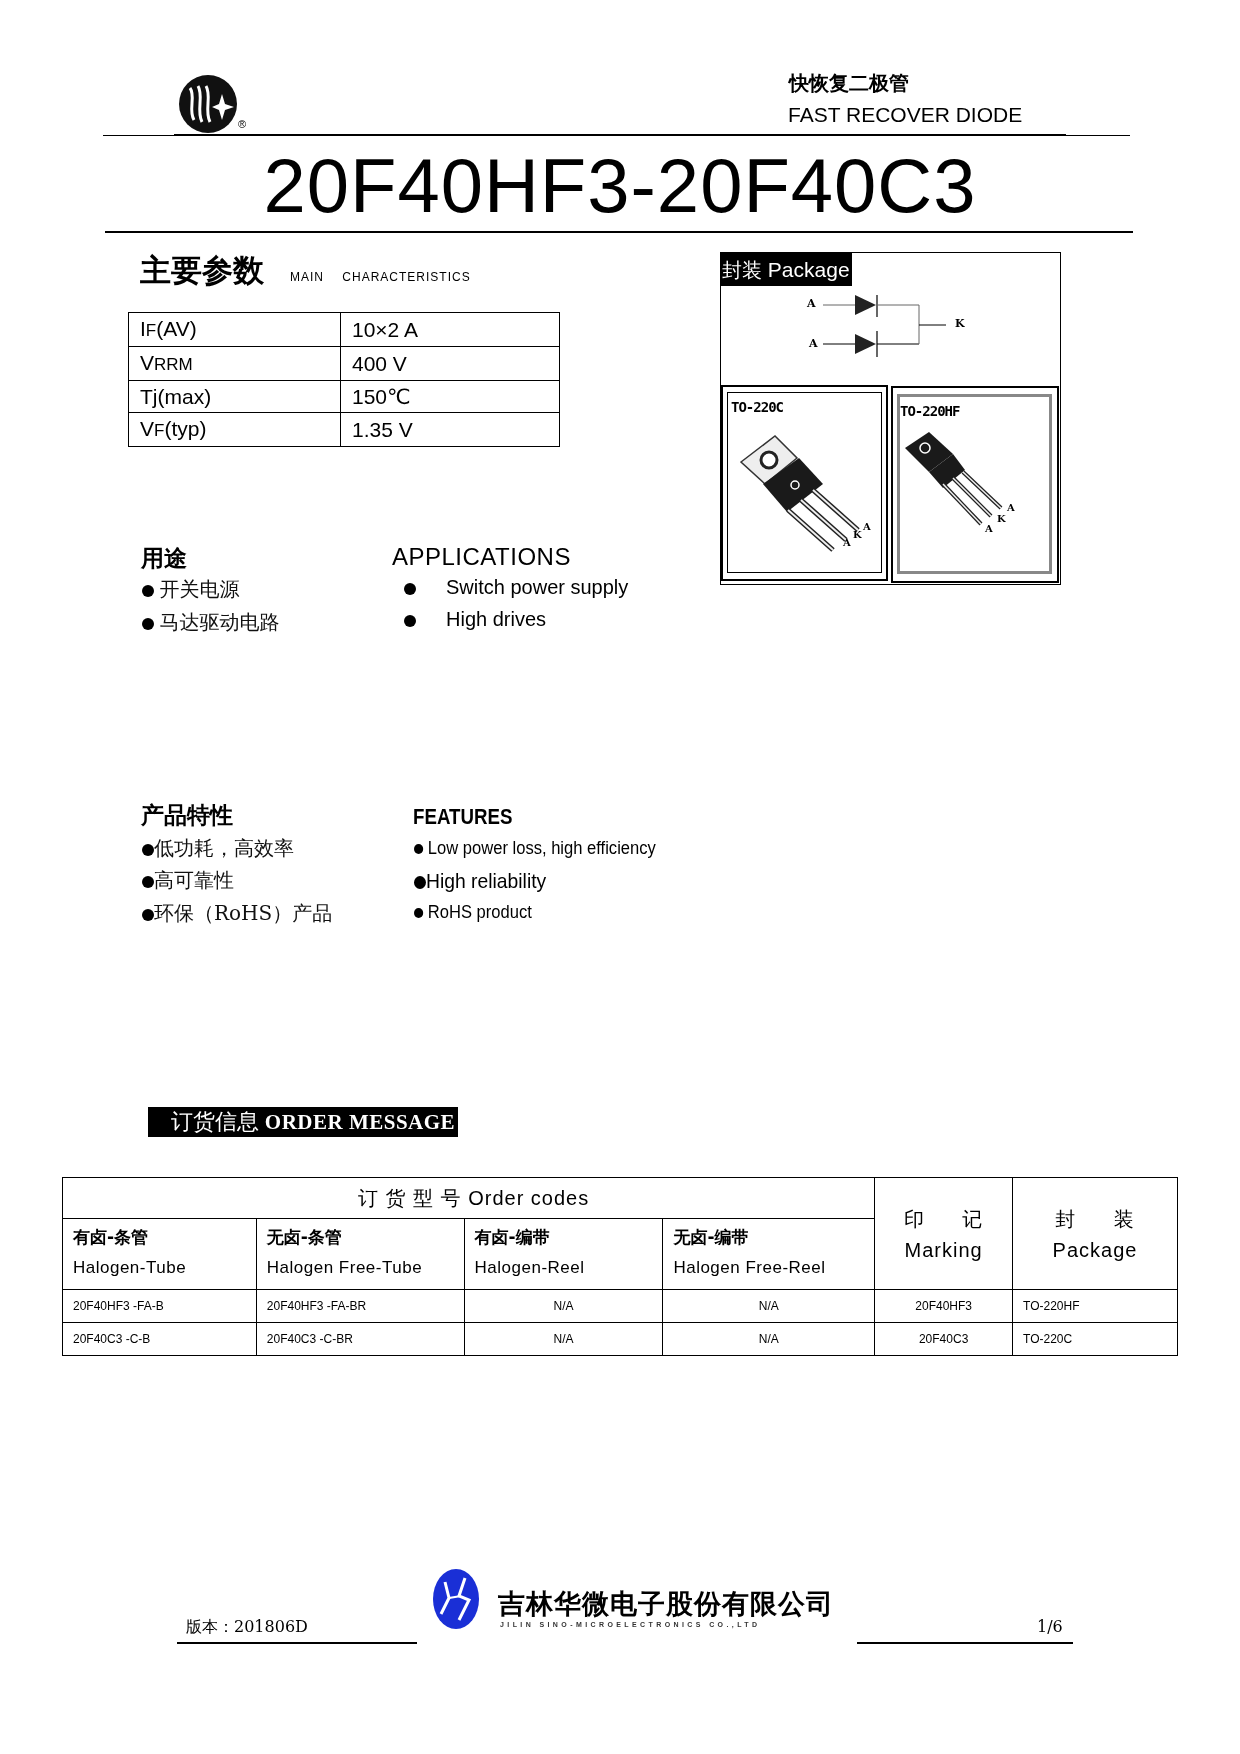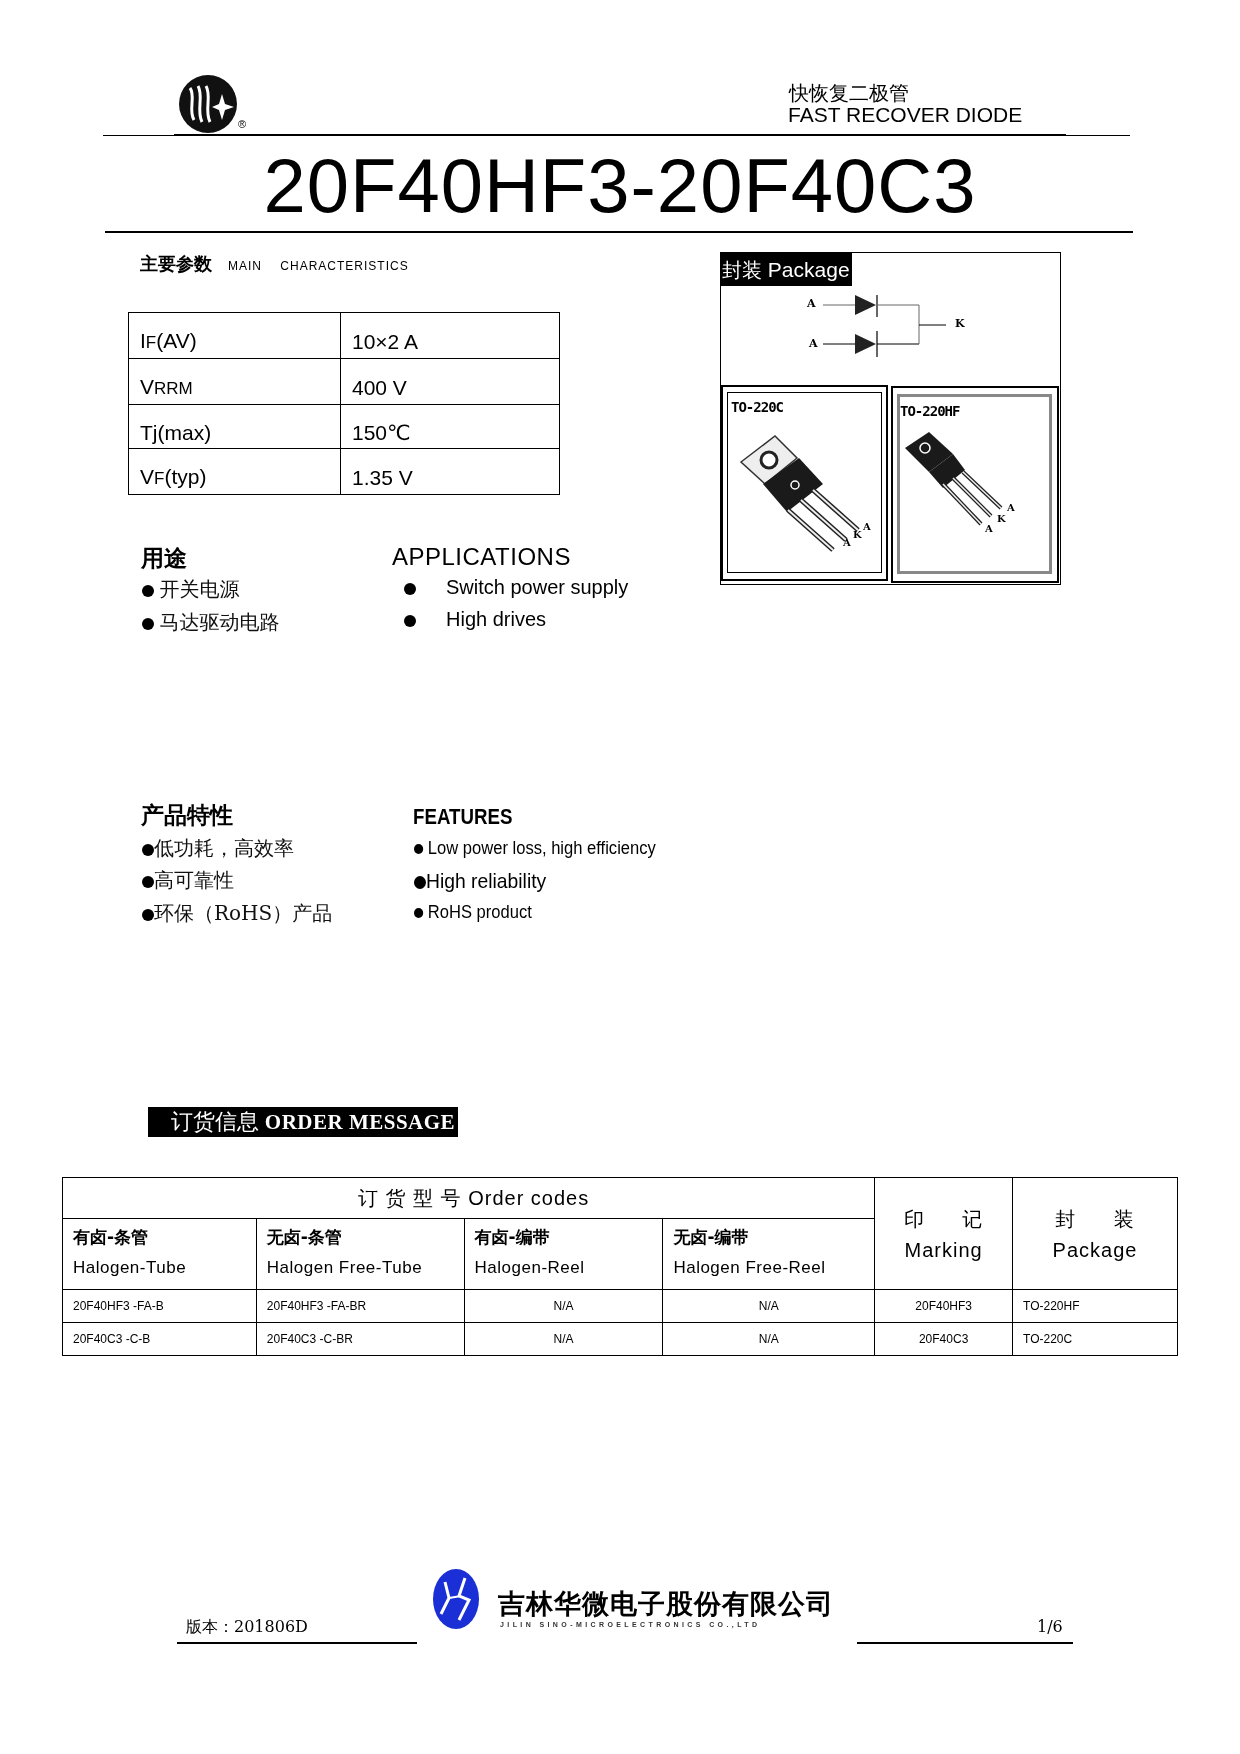--- a/index.html
+++ b/index.html
@@ -7,30 +7,30 @@
     width: 1240px; height: 1754px; position: relative; background: #ffffff;
     font-family: "Liberation Sans", "DejaVu Sans", sans-serif; color: #000;
     overflow: hidden;
   }
   .abs { position: absolute; }
   .hline { position: absolute; background: #000; }
 
   
   #logo { left: 178px; top: 74px; width: 60px; height: 60px; }
   #reg { left: 238px; top: 118px; font-size: 11px; }
-  #cn-type { left: 789px; top: 80px; font-size: 20px; font-family: "DejaVu Sans", sans-serif; font-weight: normal; }
+  #cn-type { left: 789px; top: 70px; font-size: 20px; font-family: "DejaVu Sans", sans-serif; font-weight: bold; }
   #en-type { left: 788px; top: 103px; font-size: 21px; }
   #title { left: 0; width: 1240px; top: 142px; text-align: center; font-size: 76px; letter-spacing: 1px; }
 
   
   #mc-head { left: 140px; top: 250px; font-size: 22px; }
-  #mc-head .cn { font-family: "DejaVu Sans", sans-serif; font-weight: bold; font-size: 18px; margin-right: 16px; }
+  #mc-head .cn { font-family: "DejaVu Sans", sans-serif; font-weight: bold; font-size: 31px; margin-right: 26px; }
   #mc-head .en { font-size: 12px; letter-spacing: 1px; word-spacing: 14px; }
   table.spec { position: absolute; left: 128px; top: 312px; border-collapse: collapse; width: 432px; }
-  table.spec td { border: 1.5px solid #000; height: 31px; padding: 12px 0 0 11px; font-size: 21px; line-height: 31px; margin-left: 42px; }
+  table.spec td { border: 1.5px solid #000; height: 31px; padding: 0 0 0 11px; font-size: 21px; line-height: 31px; margin-left: 42px; }
   table.spec td.k { width: 200px; }
   .small-sub { font-size: 17px; }
 
   
   #pkg { left: 720px; top: 252px; width: 341px; height: 333px; border: 1.5px solid #000; box-sizing: border-box; }
   #pkg-label { left: 0; top: 0; background: #000; color: #fff; font-size: 21px; padding: 2px 2px 2px 1px; height: 29px; line-height: 29px; }
   #pkg-label .cn { font-family: "DejaVu Sans", sans-serif; font-size: 20px; }
   .sub-box { position: absolute; box-sizing: border-box; border: 2px solid #000; }
   #box-c { left: 0; top: 132px; width: 167px; height: 196px; }
   #box-c .inner { position: absolute; left: 4px; top: 5px; right: 4px; bottom: 6px; border: 1.5px solid #000; }

